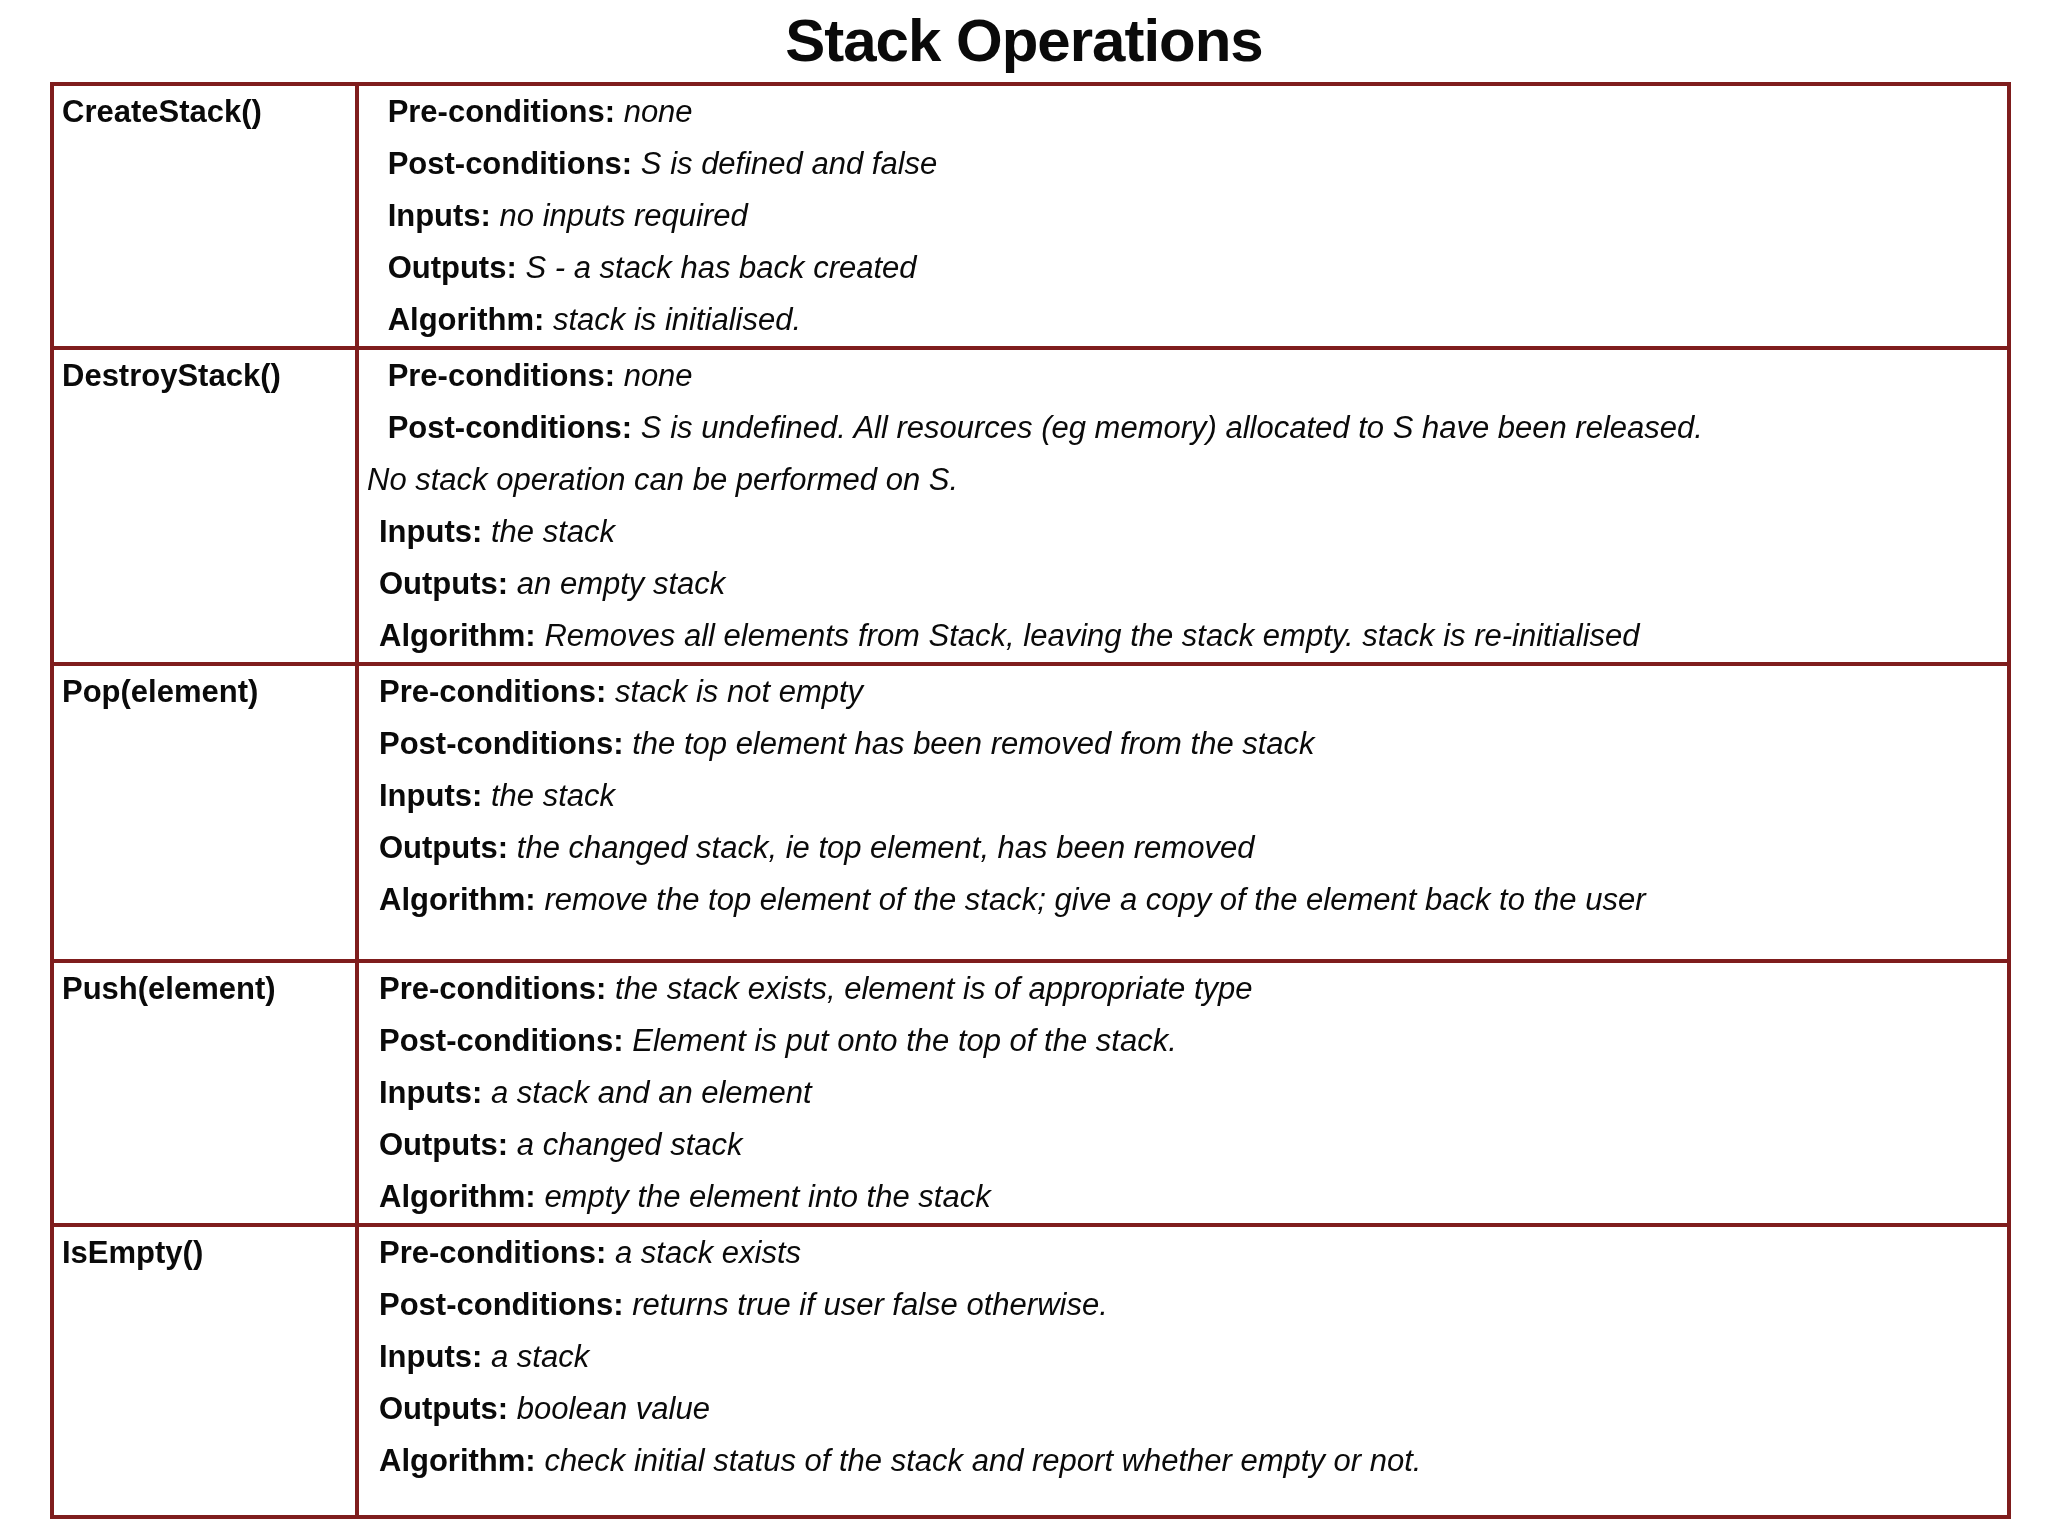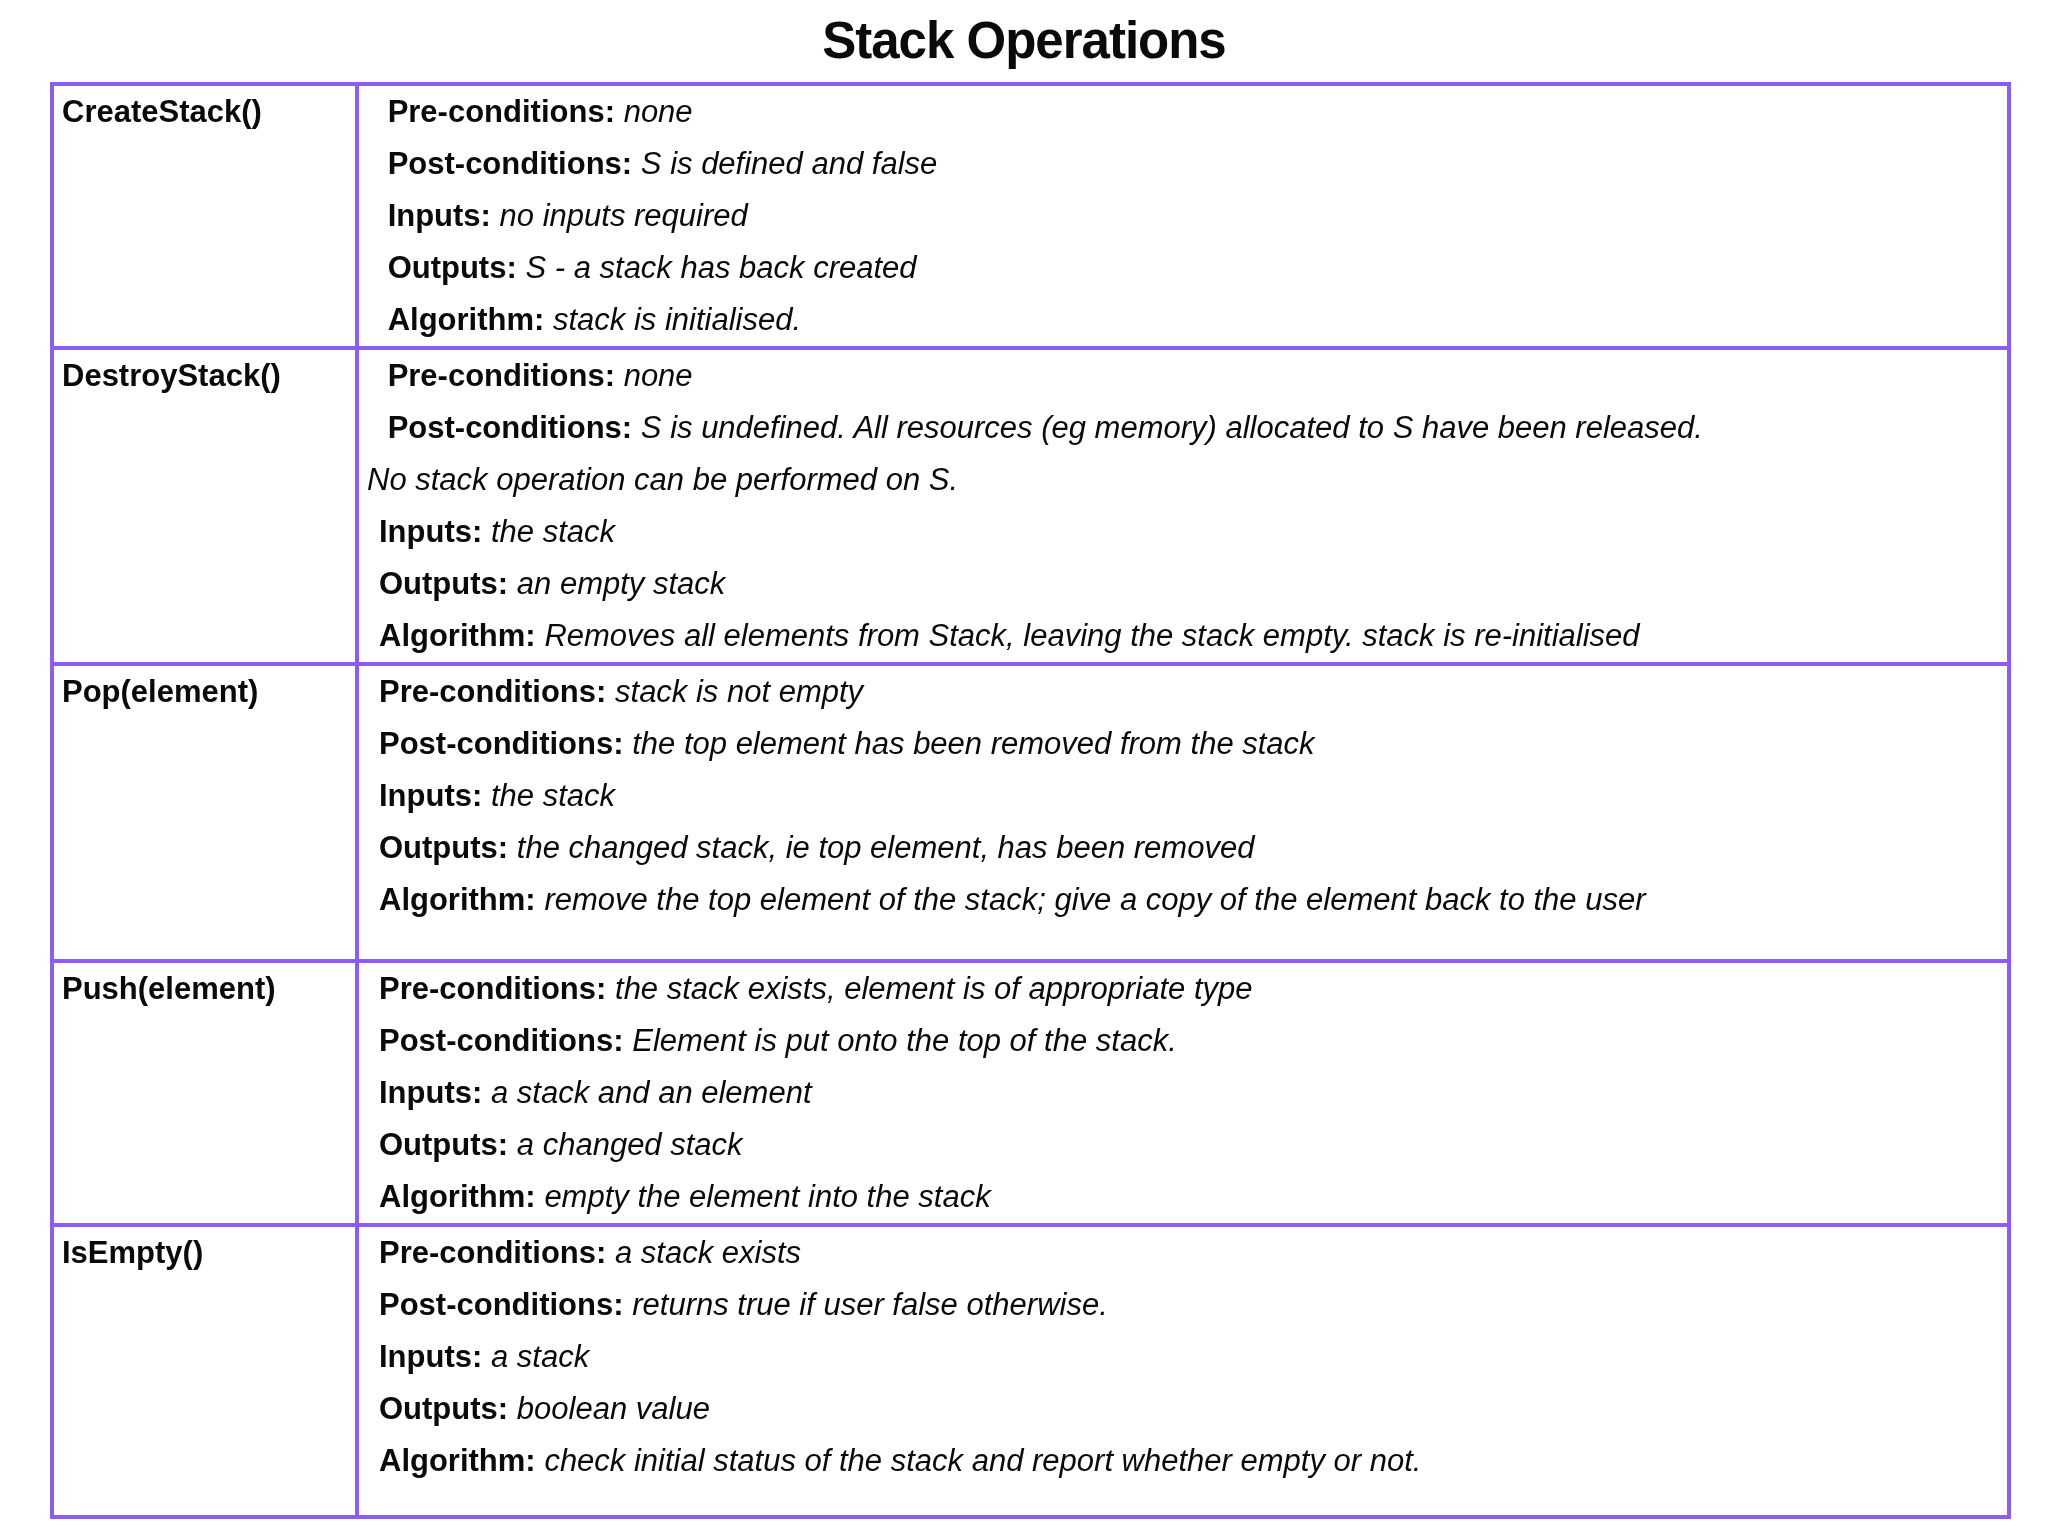--- a/index.html
+++ b/index.html
@@ -8,35 +8,35 @@
     width: 2048px;
     height: 1536px;
     background: #ffffff;
     color: #0a0a0a;
     font-family: "Liberation Sans", sans-serif;
     overflow: hidden;
   }
   .slide-title {
     margin: 6px 0 6px 0;
     text-align: center;
-    font-size: 51px;
+    font-size: 60px;
     line-height: 70px;
     font-weight: bold;
     letter-spacing: -1px;
     color: #0a0a0a;
   }
   table.ops {
     border-collapse: collapse;
     table-layout: fixed;
     margin-left: 50px;
     width: 1961px;
     background: #ffffff;
   }
   table.ops td {
-    border: 4px solid #8b5cf6;
+    border: 4px solid #7f1d1d;
     vertical-align: top;
     box-sizing: border-box;
     padding: 0 8px;
     font-size: 31px;
     line-height: 52px;
   }
   td.op-name {
     width: 305px;
     font-weight: bold;
     padding: 0 10px 0 13px;

